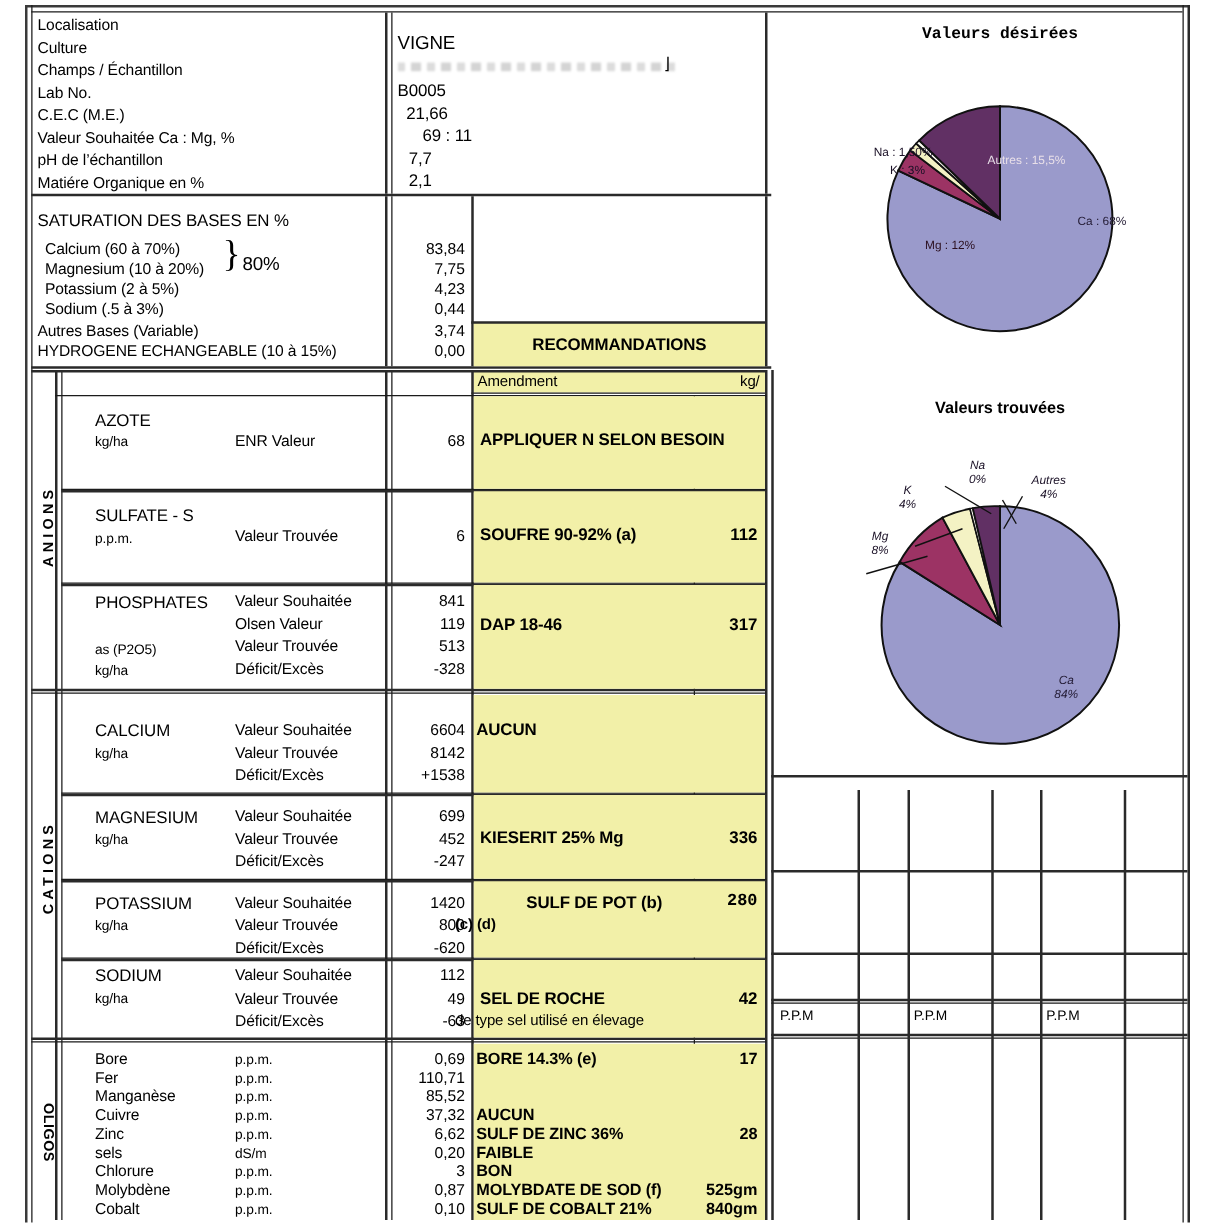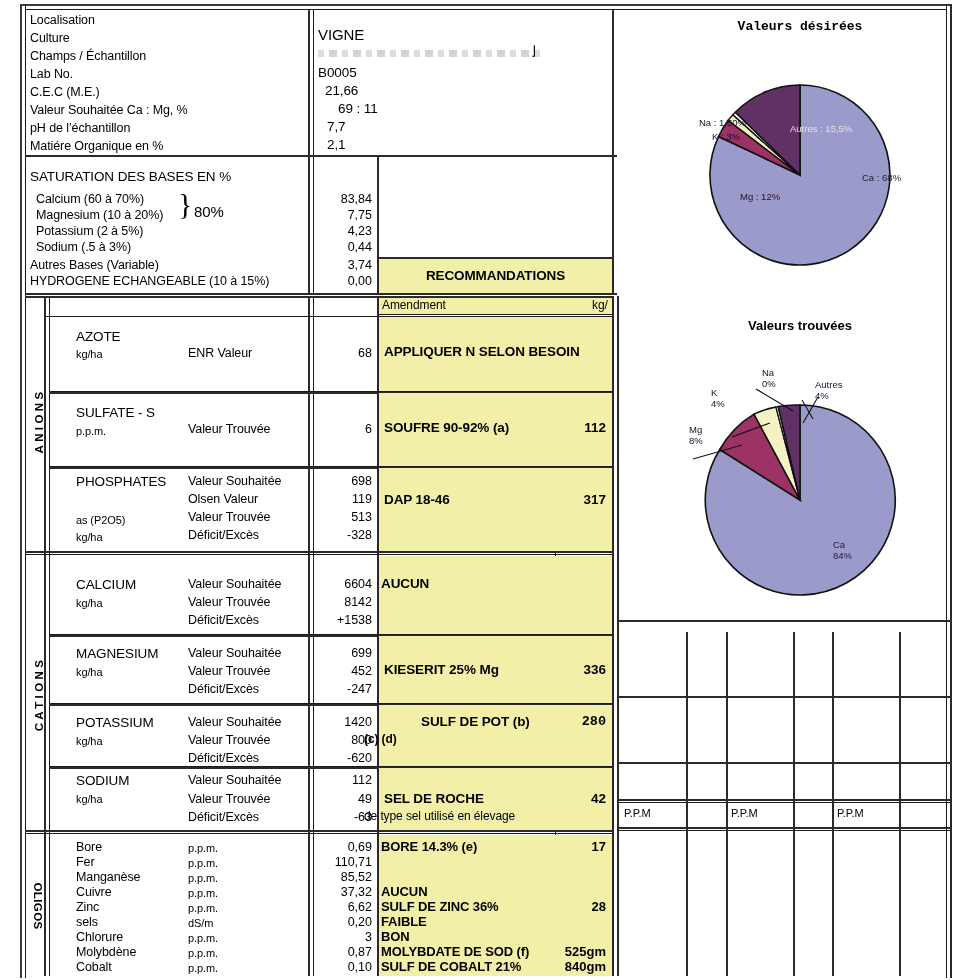--- a/index.html
+++ b/index.html
@@ -80,21 +80,21 @@
     text-align: center;
     white-space: nowrap;
   }
   .pielabel {
     position: absolute;
     font-size: 9.5px;
     color: #1a1026;
     line-height: 10.5px;
     white-space: nowrap;
   }
-  .pielabel.c { text-align: left; }
+  .pielabel.c { text-align: center; font-style: italic; }
   .redacted {
     position: absolute;
     background: repeating-linear-gradient(90deg,
        #cfcfcf 0px, #cfcfcf 6px, #ffffff 6px, #ffffff 11px,
        #c4c4c4 11px, #c4c4c4 19px, #ffffff 19px, #ffffff 24px);
     opacity: .72;
     height: 7px;
     filter: blur(0.7px);
   }
 </style>
@@ -220,21 +220,21 @@
   <div class="t b" style="left:384px;top:421px;font-size:13.5px;">SOUFRE 90-92% (a)</div>
   <div class="num b" style="left:500px;top:421px;width:106px;font-size:13.5px;">112</div>
 
   <div class="t" style="left:76px;top:475px;font-size:13.5px;">PHOSPHATES</div>
   <div class="t sm" style="left:76px;top:514px;">as (P2O5)</div>
   <div class="t sm" style="left:76px;top:531px;">kg/ha</div>
   <div class="t" style="left:188px;top:475px;">Valeur Souhaitée</div>
   <div class="t" style="left:188px;top:493px;">Olsen Valeur</div>
   <div class="t" style="left:188px;top:511px;">Valeur Trouvée</div>
   <div class="t" style="left:188px;top:529px;">Déficit/Excès</div>
-  <div class="num" style="left:316px;top:474px;width:56px;">698</div>
+  <div class="num" style="left:316px;top:474px;width:56px;">841</div>
   <div class="num" style="left:316px;top:492px;width:56px;">119</div>
   <div class="num" style="left:316px;top:510px;width:56px;">513</div>
   <div class="num" style="left:316px;top:528px;width:56px;">-328</div>
   <div class="t b" style="left:384px;top:493px;font-size:13.5px;">DAP 18-46</div>
   <div class="num b" style="left:500px;top:493px;width:106px;font-size:13.5px;">317</div>
 
   <div class="t" style="left:76px;top:578px;font-size:13.5px;">CALCIUM</div>
   <div class="t sm" style="left:76px;top:597px;">kg/ha</div>
   <div class="t" style="left:188px;top:578px;">Valeur Souhaitée</div>
   <div class="t" style="left:188px;top:596px;">Valeur Trouvée</div>

